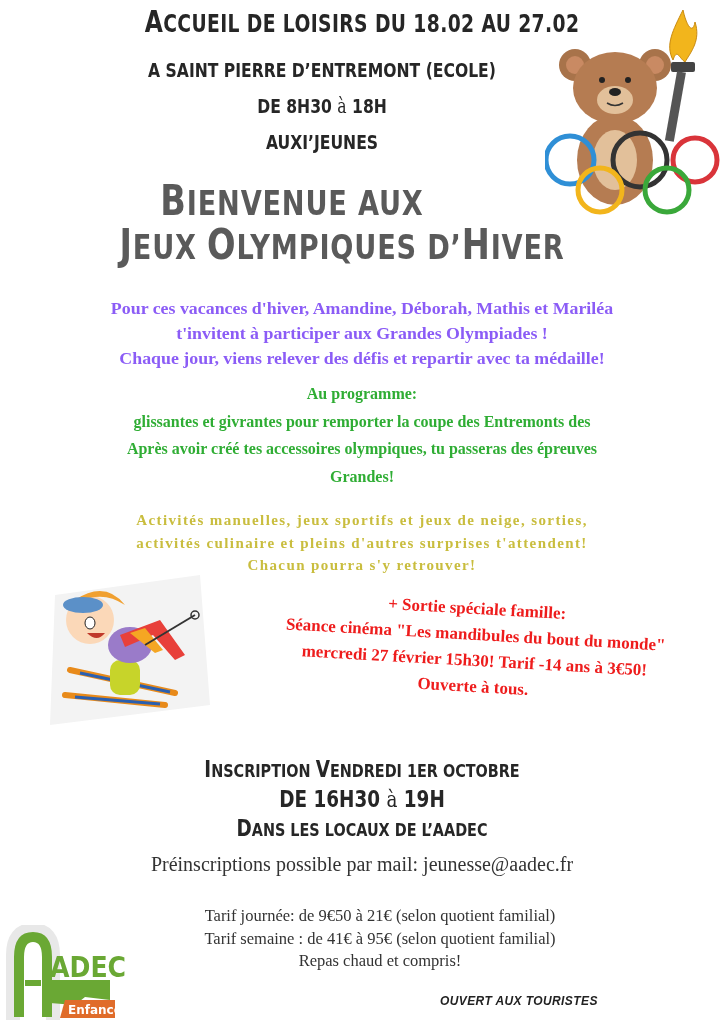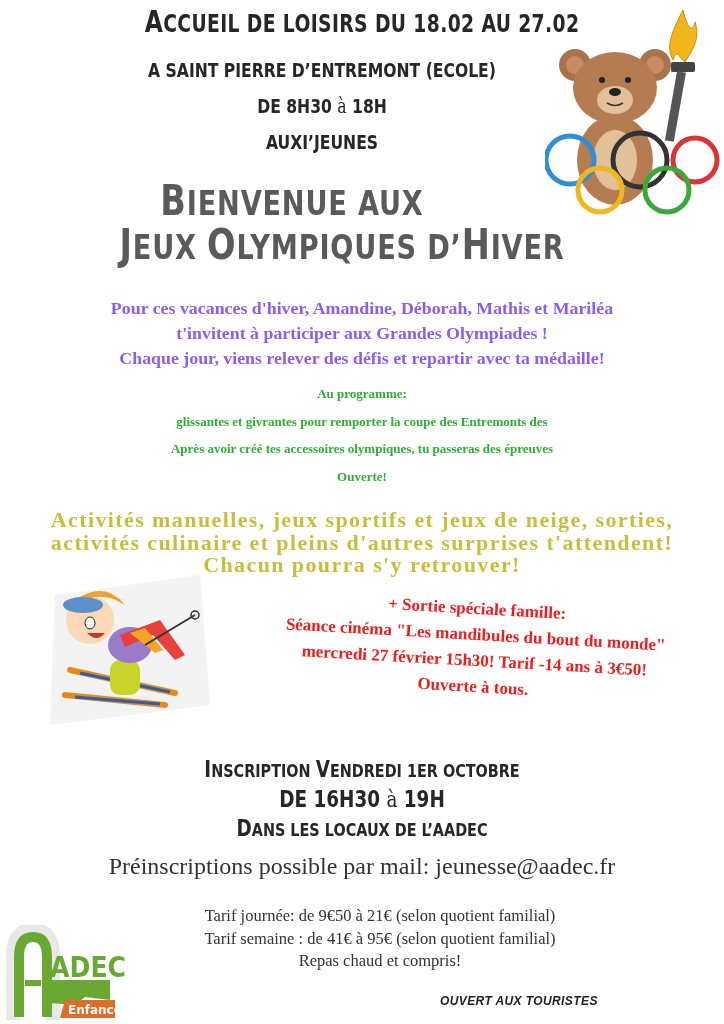--- a/index.html
+++ b/index.html
@@ -14,27 +14,27 @@
   #hours { top:94px; font-size:20px; transform:scaleX(0.78); white-space:nowrap; left:-40px; }
   #hours .a { font-weight:normal; }
   #auxi { top:130px; font-size:20px; transform:scaleX(0.78); white-space:nowrap; left:-40px; }
   #bienvenue { top:176px; font-size:42px; color:#5a5a5a; transform:scaleX(0.8); white-space:nowrap; left:-70px; letter-spacing:1px; }
   #bienvenue .sc { font-size:34px; }
   #jeux { top:220px; font-size:42px; color:#5a5a5a; transform:scaleX(0.8); white-space:nowrap; left:-20px; letter-spacing:1px; }
   #jeux .sc { font-size:34px; }
   .serif { font-family:"DejaVu Serif", serif; }
   #blue { top:296px; color:#8b5cf6; font-size:17px; line-height:25px; font-family:"Liberation Serif", serif; font-weight:bold; }
   #blue div { transform:scaleX(1.05); }
-  #green { top:380px; color:#2fad34; font-size:13px; line-height:27.5px; font-family:"Liberation Serif", serif; font-weight:bold; }
-  #yellow { top:509px; color:#c9bd3e; font-size:22px; line-height:22.5px; font-family:"Liberation Serif", serif; font-weight:bold; letter-spacing:1.4px; }
+  #green { top:380px; color:#2fad34; font-size:16px; line-height:27.5px; font-family:"Liberation Serif", serif; font-weight:bold; }
+  #yellow { top:509px; color:#c9bd3e; font-size:15px; line-height:22.5px; font-family:"Liberation Serif", serif; font-weight:bold; letter-spacing:1.4px; }
   #red { left:215px; top:596px; width:520px; color:#ee1c1c; font-size:17px; line-height:26px; font-family:"Liberation Serif", serif; font-weight:bold; text-align:center; transform:rotate(3.2deg); }
   #insc { top:755px; font-size:23px; transform:scaleX(0.8); white-space:nowrap; line-height:29px; color:#262626; }
   #insc .sc { font-size:18px; }
   #insc .a { font-weight:normal; }
-  #pre { top:853px; font-size:24px; color:#333; font-family:"Liberation Serif", serif; }
+  #pre { top:853px; font-size:20px; color:#333; font-family:"Liberation Serif", serif; }
   #tarifs { top:905px; left:40px; width:720px; font-size:16.5px; line-height:22.5px; color:#333; font-family:"Liberation Serif", serif; }
   #ouvert { left:440px; top:994px; font-size:12px; font-weight:bold; font-style:italic; color:#222; font-family:"Liberation Sans", sans-serif; letter-spacing:0.4px; }
   #bear-img { left:545px; top:0px; width:175px; height:215px; }
   #skier-img { left:35px; top:575px; width:180px; height:150px; }
   #logo-img { left:5px; top:925px; width:140px; height:95px; }
 </style>
 </head>
 <body>
 
 <div id="title1" class="abs center cond h-dark"><span>A</span><span class="sc">CCUEIL DE LOISIRS DU 18.02 AU 27.02</span></div>
@@ -76,21 +76,21 @@
 <div id="blue" class="abs center">
   <div>Pour ces vacances d'hiver, Amandine, Déborah, Mathis et Mariléa</div>
   <div>t'invitent à participer aux Grandes Olympiades !</div>
   <div>Chaque jour, viens  relever des défis et repartir avec ta médaille!</div>
 </div>
 
 <div id="green" class="abs center">
   <div>Au programme:</div>
   <div>glissantes et givrantes pour remporter la coupe des Entremonts des</div>
   <div>Après avoir créé tes accessoires olympiques, tu passeras des épreuves</div>
-  <div>Ouverte!</div>
+  <div>Grandes!</div>
 </div>
 
 <div id="yellow" class="abs center">
   <div>Activités manuelles, jeux sportifs et jeux de neige, sorties,</div>
   <div>activités culinaire et pleins d'autres surprises t'attendent!</div>
   <div>Chacun pourra s'y retrouver!</div>
 </div>
 
 <svg id="skier-img" class="abs" viewBox="0 0 180 150">
   <polygon points="20,20 165,0 175,130 15,150" fill="#f3f3f3" transform="rotate(0)"></polygon>

